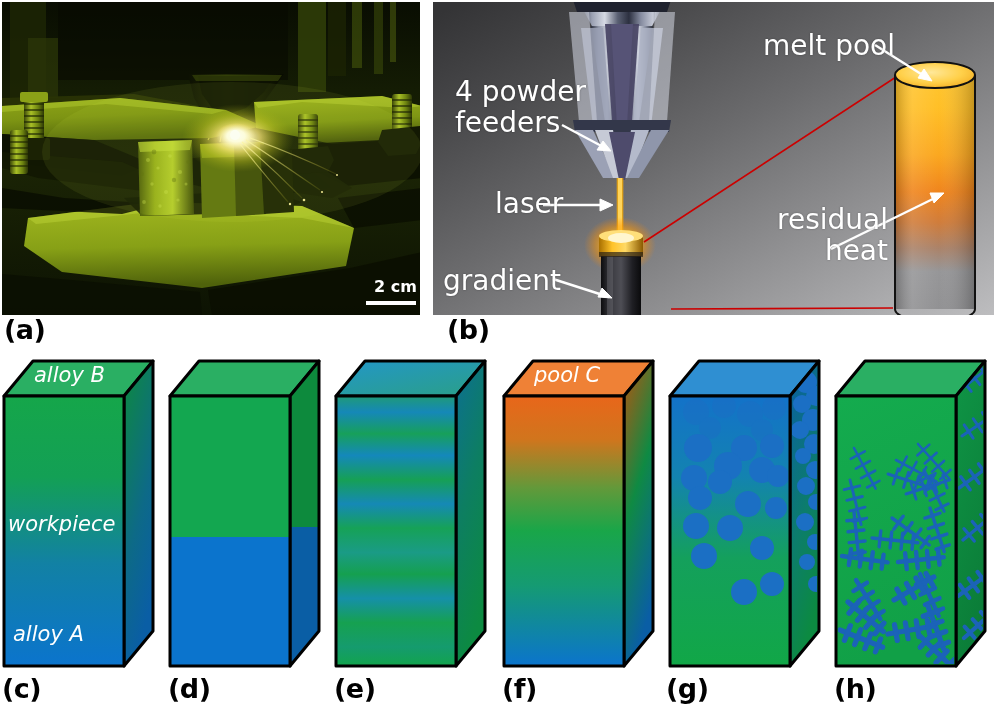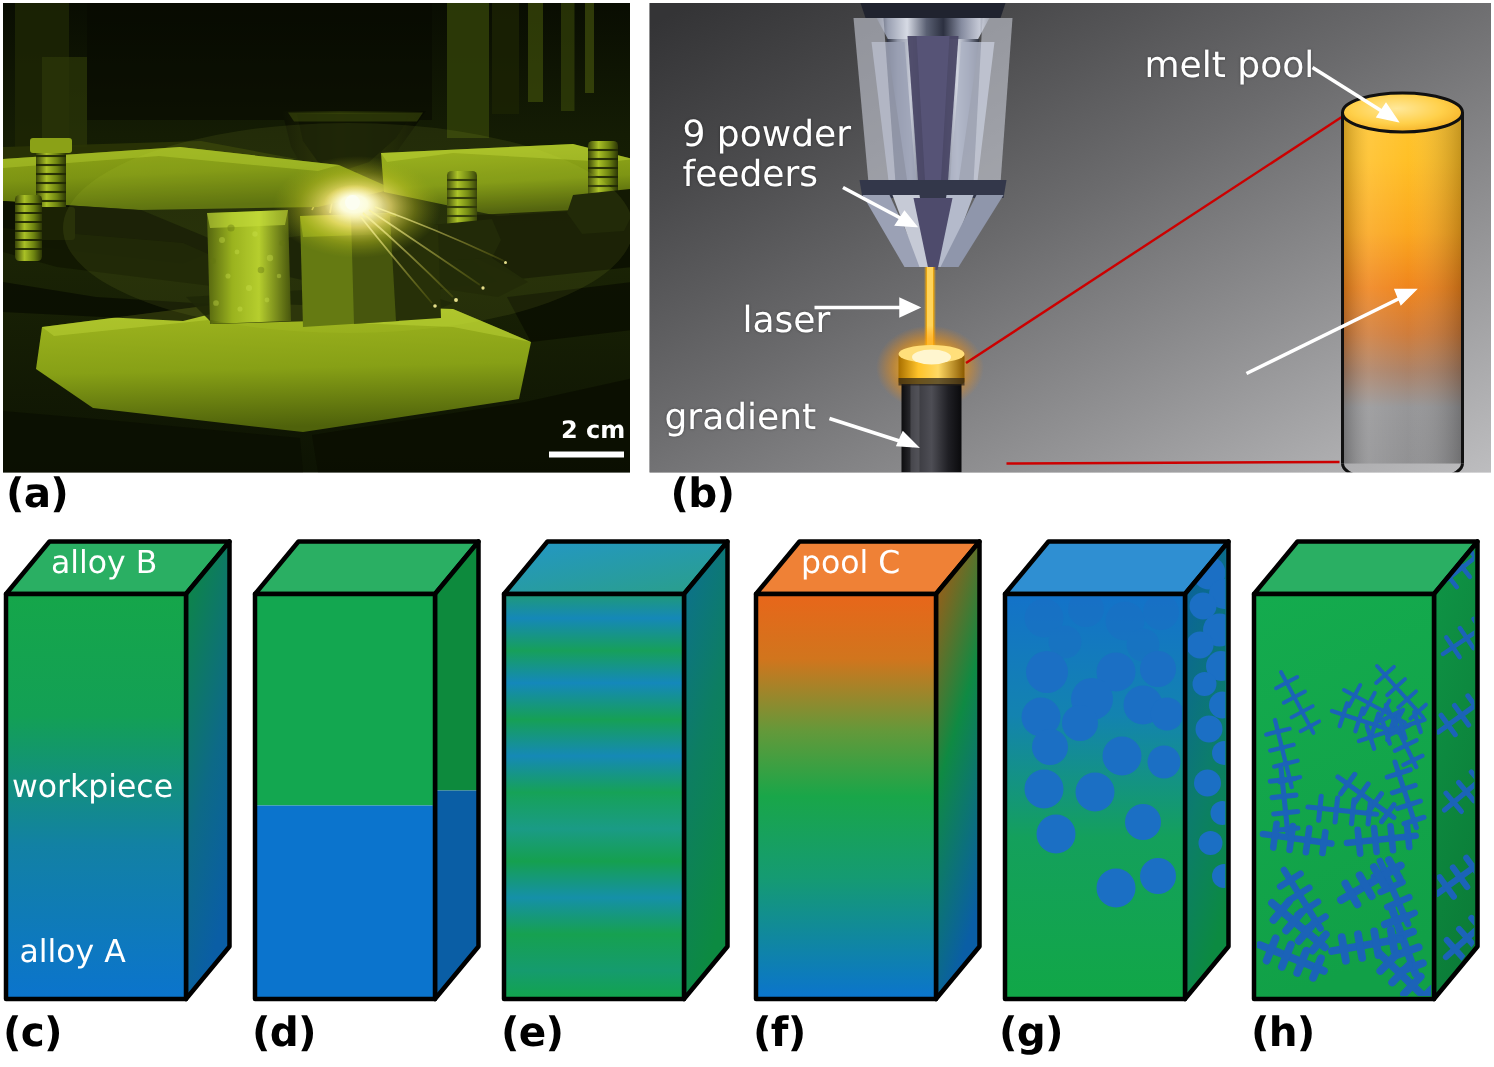--- a/index.html
+++ b/index.html
@@ -30,32 +30,32 @@
   
   #schematic{
     left:433px; top:2px; width:561px; height:313px;
     overflow:hidden;
     background:linear-gradient(135deg,#3a3a3c 0%,#4e4e50 22%,#6e6e70 50%,#8e8e90 72%,#b4b4b6 100%);
   }
   #schematic svg{display:block;}
   .sch-label{
     position:absolute;color:#ffffff;
     font-family:"DejaVu Sans","Liberation Sans",sans-serif;
-    font-size:24px;font-weight:400;line-height:1.12;
+    font-size:28px;font-weight:400;line-height:1.12;
     text-shadow:0 0 2px rgba(0,0,0,.35);
     white-space:pre;user-select:none;
   }
 
   
   .block{position:absolute;top:352px;width:176px;height:320px;}
   .block svg{display:block;}
   .blk-text{
     position:absolute;color:#ffffff;
     font-family:"DejaVu Sans","Liberation Sans",sans-serif;
-    font-size:21px;line-height:1;white-space:pre;user-select:none;
+    font-size:21px;line-height:1;white-space:pre;user-select:none;font-style:italic;
   }
   .scalebar-text{
     position:absolute;color:#fff;
     font-family:"DejaVu Sans","Liberation Sans",sans-serif;
     font-size:16px;font-weight:600;user-select:none;
   }
 </style>
 </head>
 <body>
 
@@ -428,25 +428,27 @@
         <path d="M179,296 L165,295 L169,286 Z"></path>
 
         <path d="M442,43 L496,77" stroke-width="2.4" fill="none"></path>
         <path d="M499,79 L485,76 L491,67 Z"></path>
 
         <path d="M398,247 L508,193" stroke-width="2.4" fill="none"></path>
         <path d="M511,191 L497,191 L501,201 Z"></path>
       </g>
     </svg>
 
-    <div class="sch-label" style="left:22px;top:74px;">9 powder
+    <div class="sch-label" style="left:22px;top:74px;">4 powder
 feeders</div>
-    <div class="sch-label" style="left:62px;top:198px;">laser</div>
+    <div class="sch-label" style="left:62px;top:186px;">laser</div>
     <div class="sch-label" style="left:10px;top:263px;">gradient</div>
     <div class="sch-label" style="left:330px;top:28px;">melt pool</div>
+    <div class="sch-label" style="left:339px;top:202px;text-align:right;width:116px;">residual
+heat</div>
   </div>
 
   <div class="panel-label" style="left:4px;top:316px;">(a)</div>
   <div class="panel-label" style="left:447px;top:316px;">(b)</div>
 
   <div class="block" style="left:0px;">
     <svg width="176" height="320" viewBox="0 0 176 320" xmlns="http://www.w3.org/2000/svg">
       <defs>
         <linearGradient id="cFront" x1="0" y1="0" x2="0" y2="1">
           <stop offset="0" stop-color="#15a64a"></stop>

